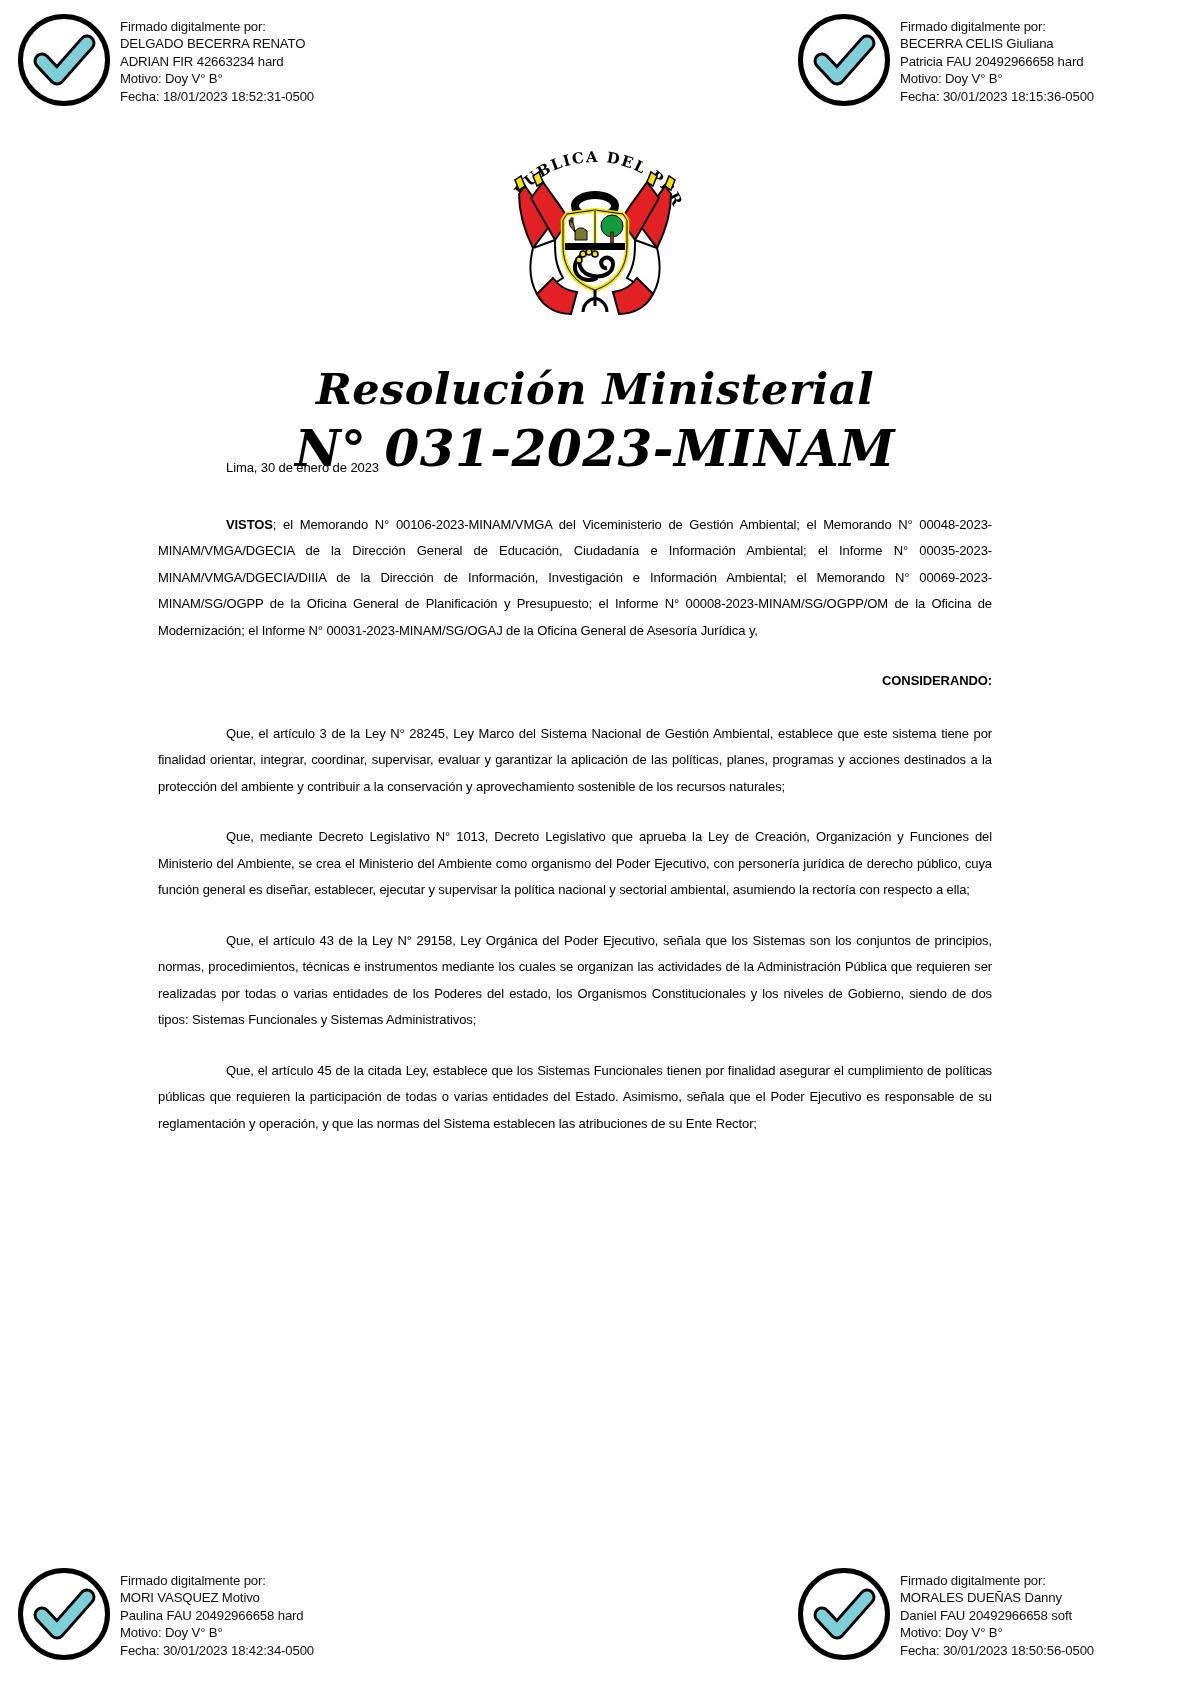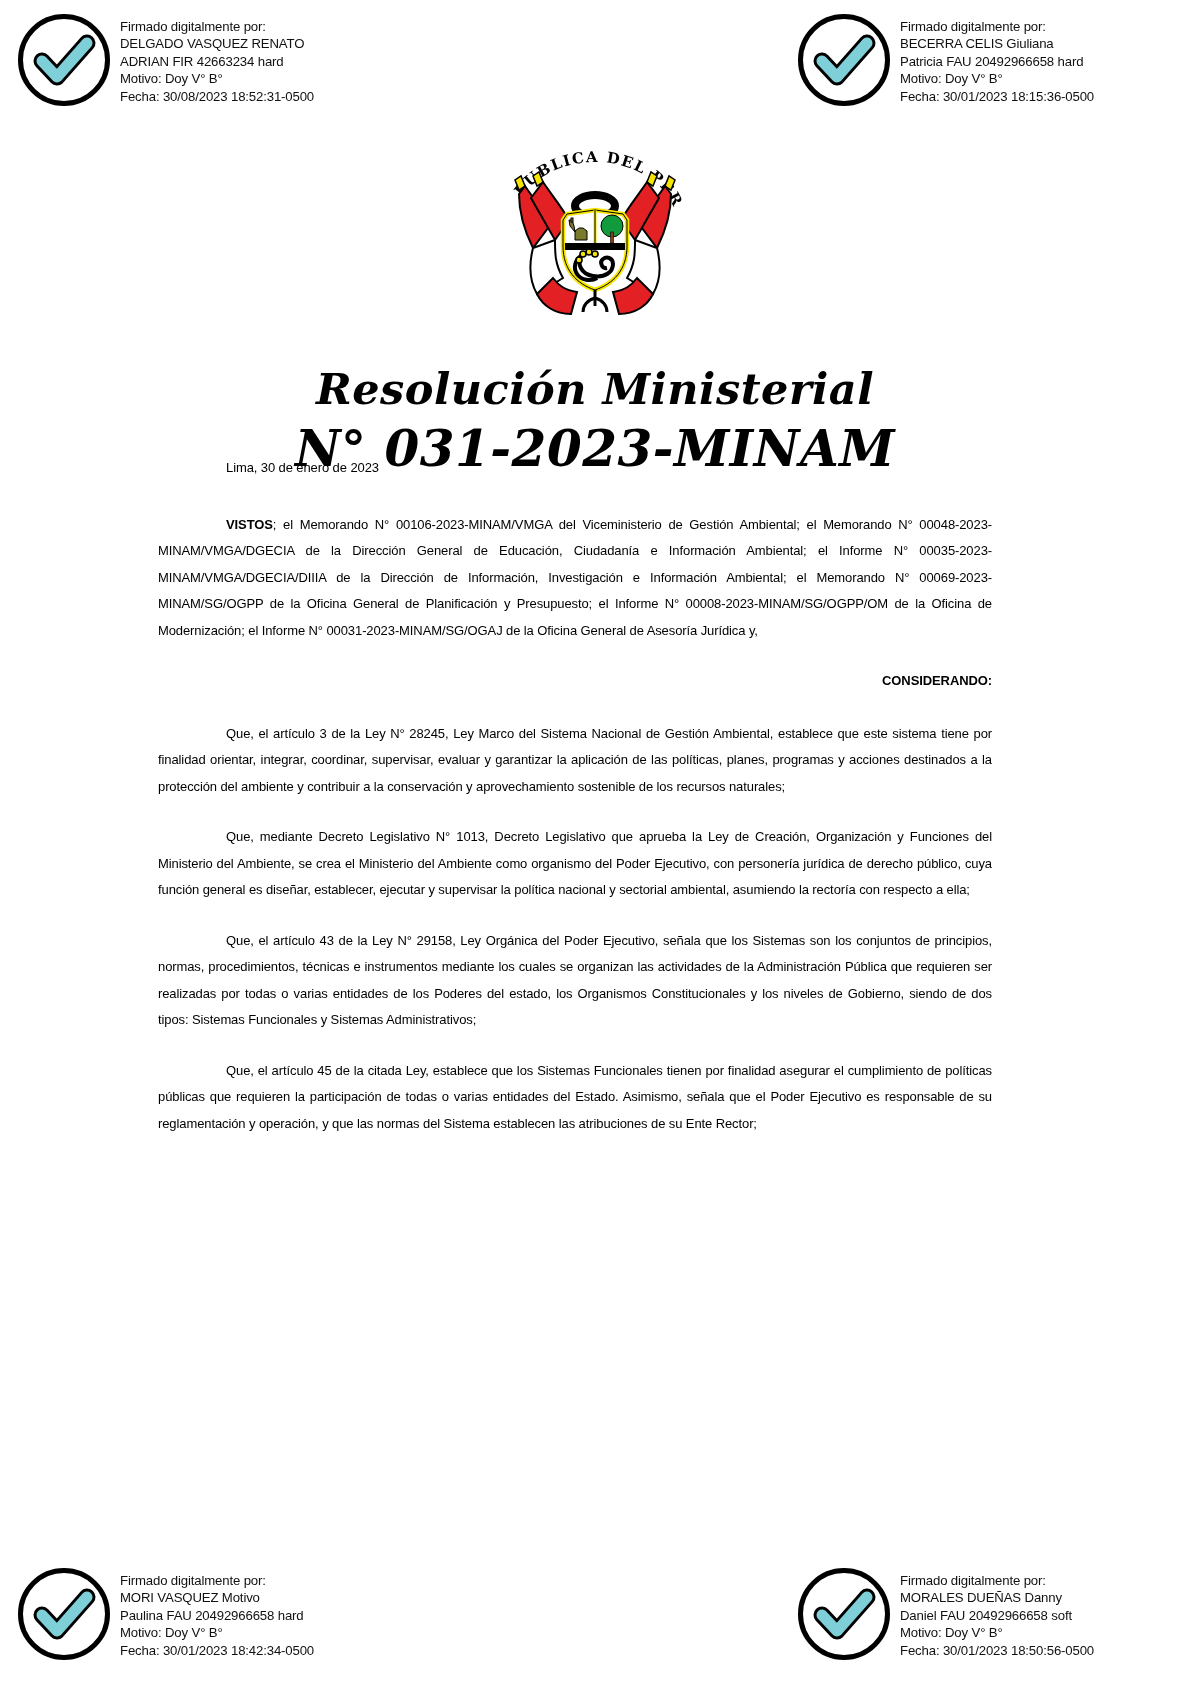--- a/index.html
+++ b/index.html
@@ -134,24 +134,24 @@
   <div class="sig sig-top-left">
     <div class="sig-check">
       <div class="ring"></div>
       <svg width="92" height="92" viewBox="0 0 92 92">
         <path d="M24 47 L39 63 L69 29" fill="none" stroke="#000000" stroke-width="17" stroke-linecap="round" stroke-linejoin="round"></path>
         <path d="M24 47 L39 63 L69 29" fill="none" stroke="#7fcfd8" stroke-width="11" stroke-linecap="round" stroke-linejoin="round"></path>
       </svg>
     </div>
     <div class="sig-text">
       <div>Firmado digitalmente por:</div>
-      <div>DELGADO VASQUEZ RENATO</div>
+      <div>DELGADO BECERRA RENATO</div>
       <div>ADRIAN FIR 42663234 hard</div>
       <div>Motivo: Doy V° B°</div>
-      <div>Fecha: 30/08/2023 18:52:31-0500</div>
+      <div>Fecha: 18/01/2023 18:52:31-0500</div>
     </div>
   </div>
 
   <div class="sig sig-top-right">
     <div class="sig-check">
       <div class="ring"></div>
       <svg width="92" height="92" viewBox="0 0 92 92">
         <path d="M24 47 L39 63 L69 29" fill="none" stroke="#000000" stroke-width="17" stroke-linecap="round" stroke-linejoin="round"></path>
         <path d="M24 47 L39 63 L69 29" fill="none" stroke="#7fcfd8" stroke-width="11" stroke-linecap="round" stroke-linejoin="round"></path>
       </svg>

